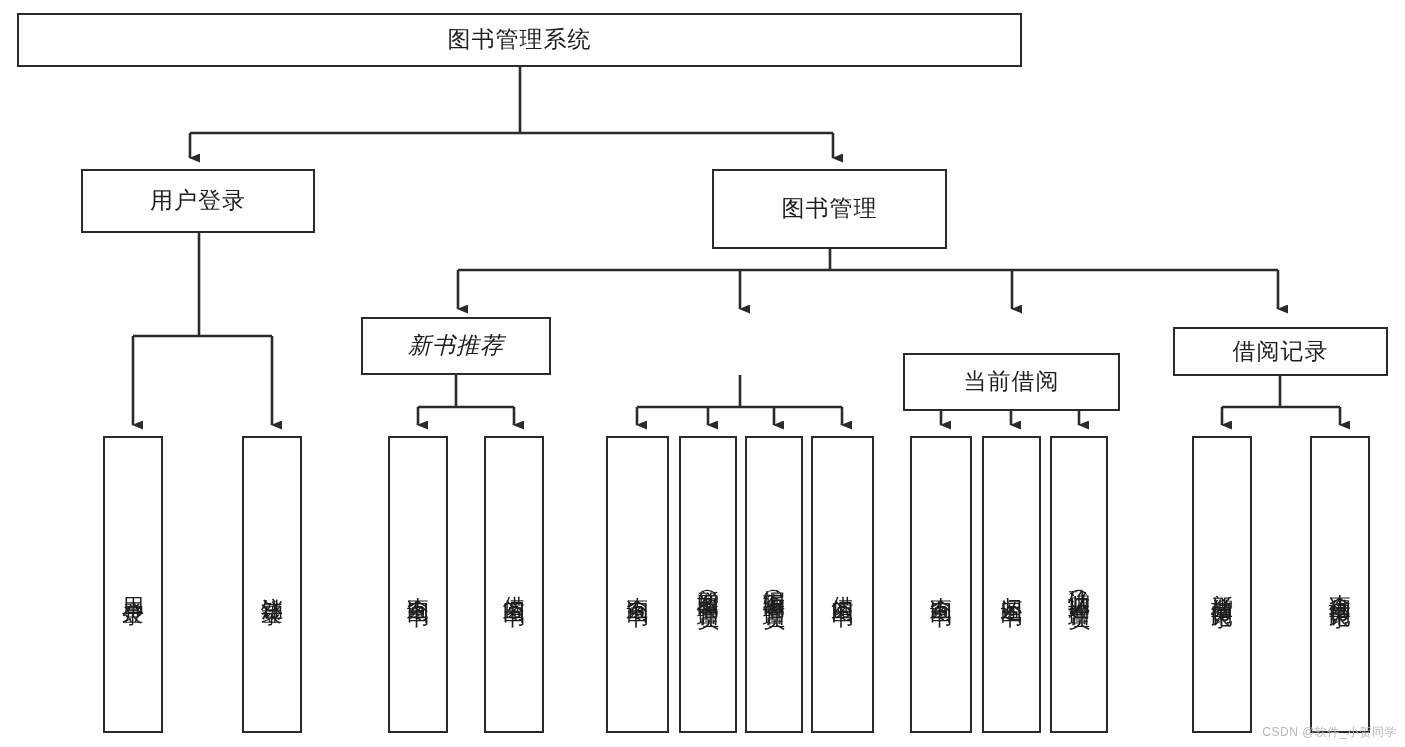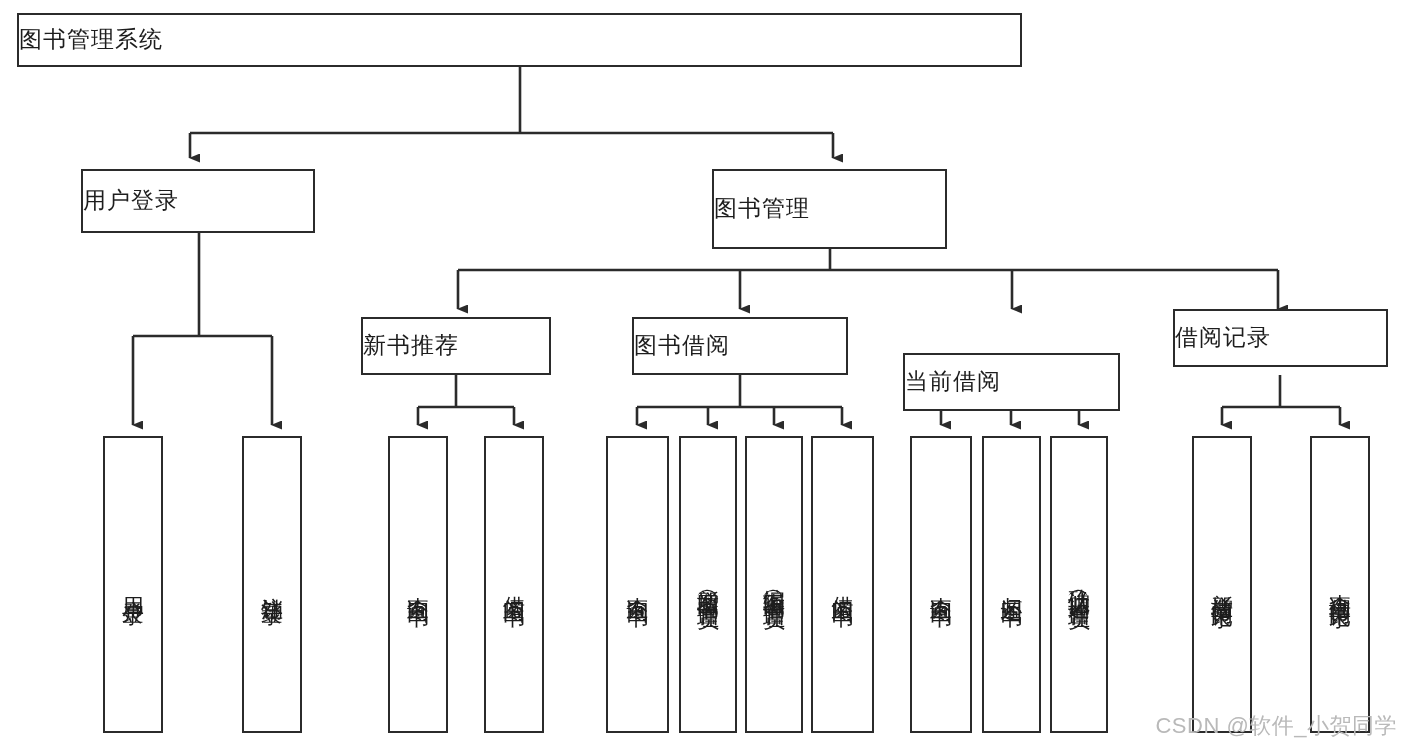--- a/index.html
+++ b/index.html
@@ -11,21 +11,21 @@
   }
   #stage{position:relative;width:1405px;height:747px;}
   svg.connectors{position:absolute;left:0;top:0;width:1405px;height:747px;pointer-events:none;}
   .node{
     position:absolute;
     box-sizing:border-box;
     border:2.5px solid #2b2b2b;
     background:#ffffff;
     display:flex;
     align-items:center;
-    justify-content:flex-start;
+    justify-content:center;
     color:#1d1d1d;
   }
   .node .lbl{
     font-size:23px;
     line-height:1.1;
     letter-spacing:1px;
     white-space:nowrap;
   }
   .node.vert{
     align-items:center;
@@ -37,21 +37,21 @@
     font-size:22px;
     line-height:1.28;
     letter-spacing:3px;
     white-space:nowrap;
     max-height:280px;
   }
   #watermark{
     position:absolute;
     right:8px;
     bottom:6px;
-    font-size:22px;
+    font-size:12px;
     color:#b9b9b9;
     letter-spacing:0.5px;
     white-space:nowrap;
   }
 </style>
 </head>
 <body>
 
 <div id="stage">
 
@@ -109,30 +109,27 @@
     <span class="lbl">图书管理系统</span>
   </div>
 
   <div class="node" style="left:81px;top:169px;width:234px;height:64px;">
     <span class="lbl">用户登录</span>
   </div>
   <div class="node" style="left:712px;top:169px;width:235px;height:80px;">
     <span class="lbl">图书管理</span>
   </div>
 
-  <div class="node" style="left:361px;top:317px;width:190px;height:58px;">
+  <div class="node" style="left:361px;top:317px;width:190px;height:58px;font-style:italic;">
     <span class="lbl">新书推荐</span>
-  </div>
-  <div class="node" style="left:632px;top:317px;width:216px;height:58px;">
-    <span class="lbl">图书借阅</span>
   </div>
   <div class="node" style="left:903px;top:317px;width:217px;height:58px;margin-top:36px;">
     <span class="lbl">当前借阅</span>
   </div>
-  <div class="node" style="left:1173px;top:309px;width:215px;height:58px;">
+  <div class="node" style="left:1173px;top:327px;width:215px;height:49px;">
     <span class="lbl">借阅记录</span>
   </div>
 
   <div class="node vert" style="left:103px;top:436px;width:60px;height:297px;">
     <span class="lbl">用户登录</span>
   </div>
   <div class="node vert" style="left:242px;top:436px;width:60px;height:297px;">
     <span class="lbl">注销登录</span>
   </div>
 

